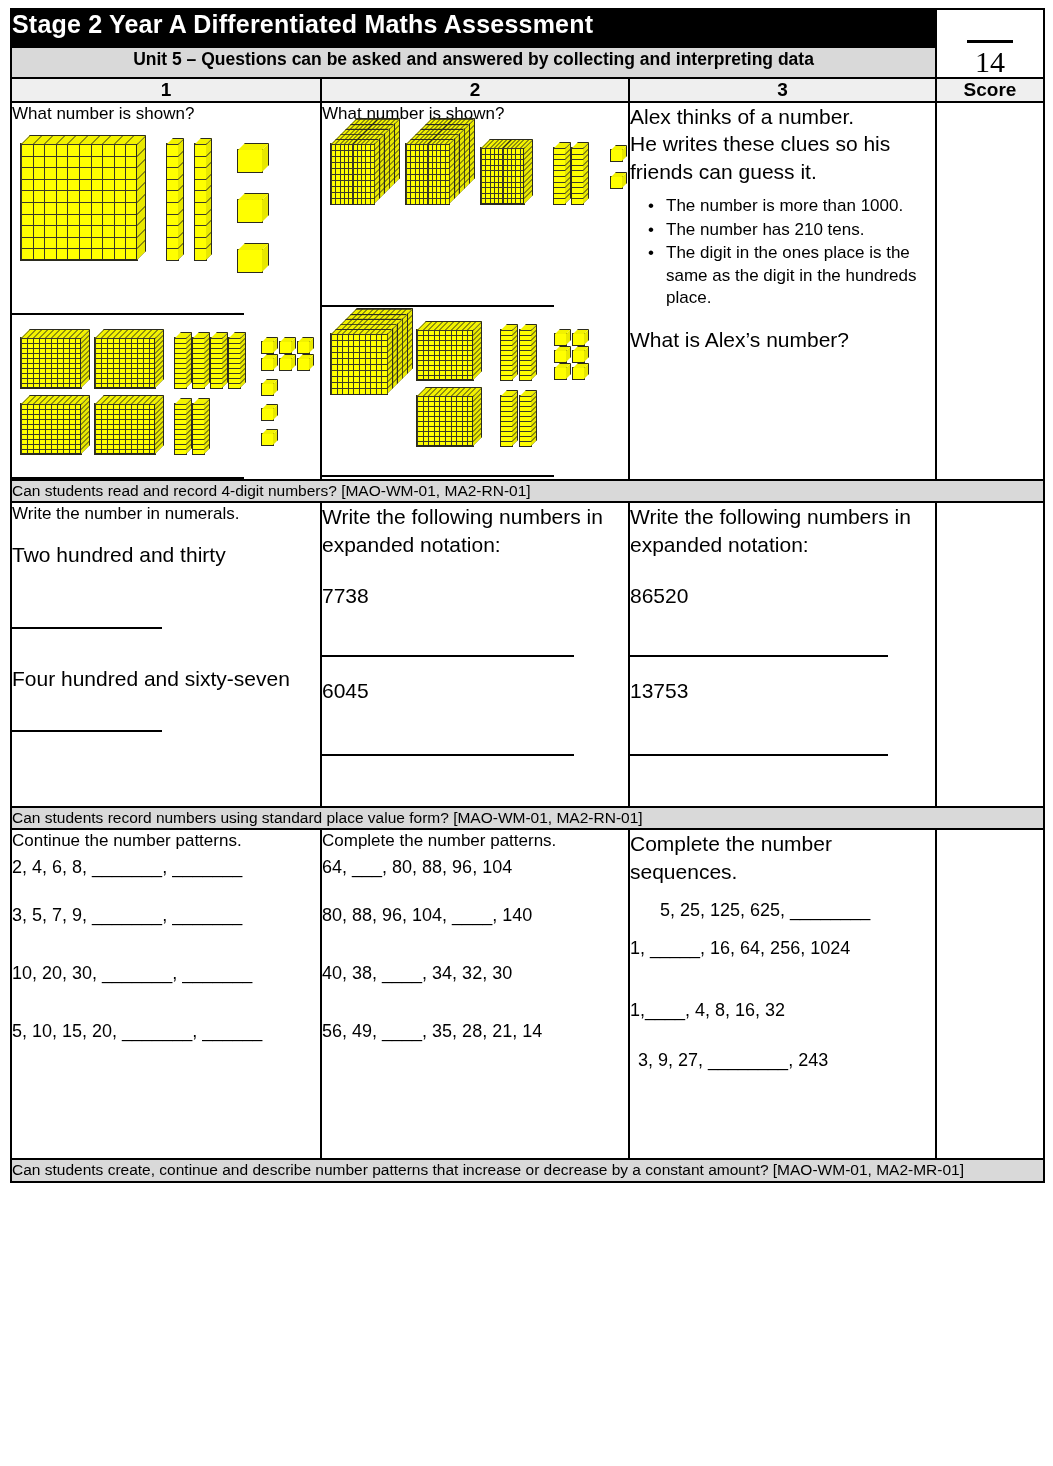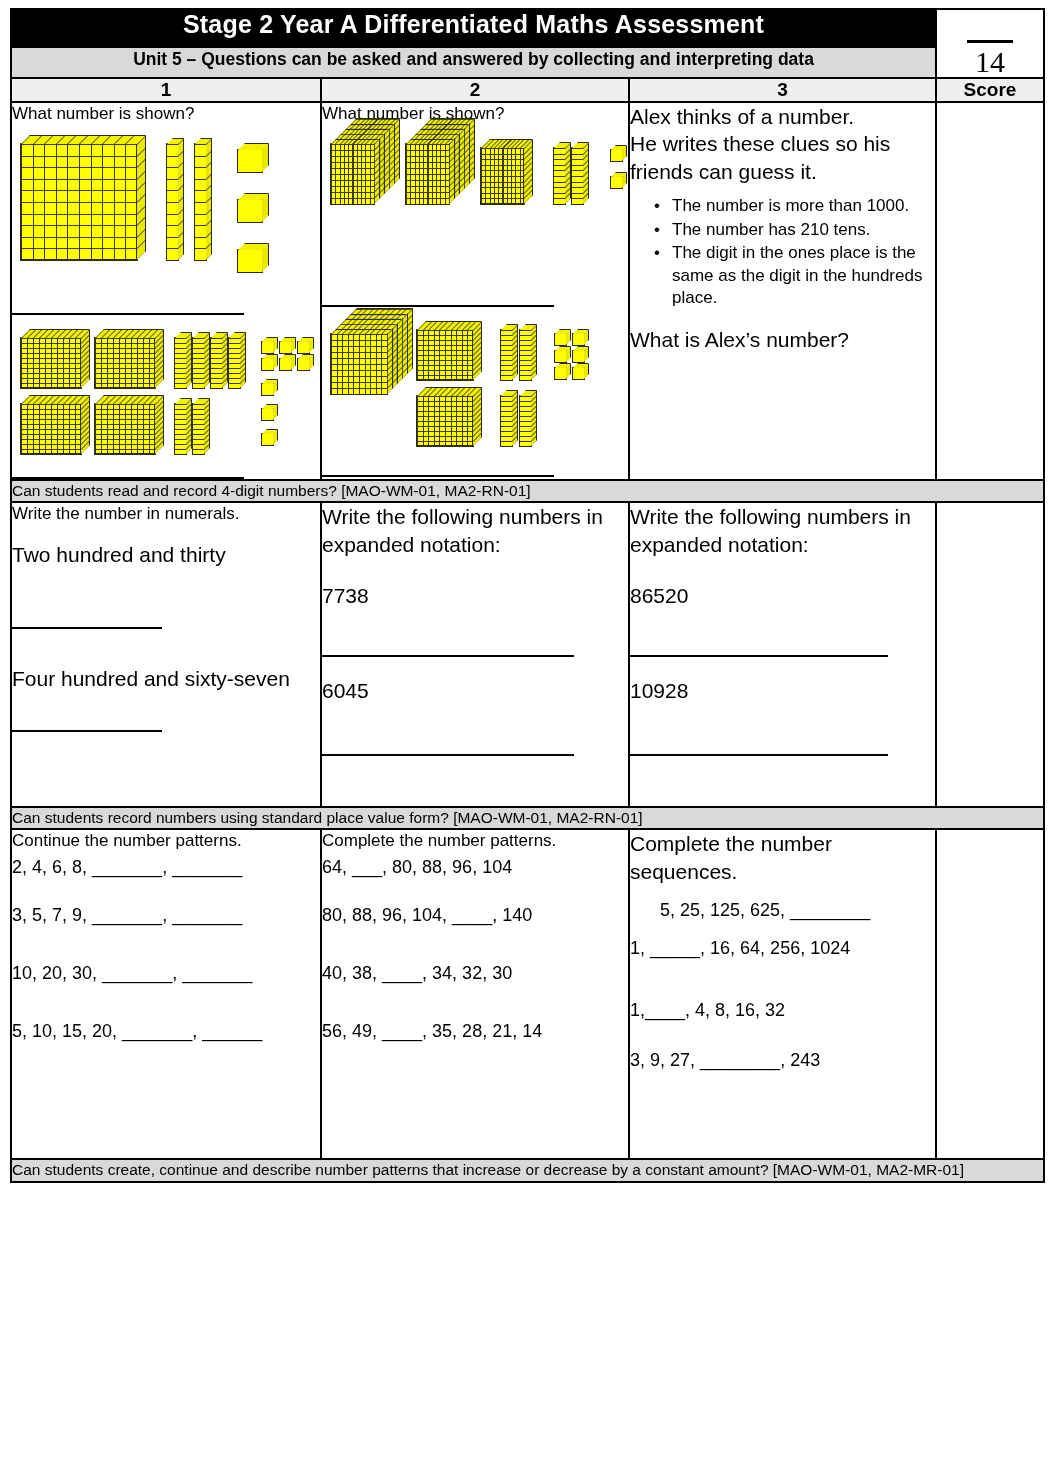--- a/index.html
+++ b/index.html
@@ -26,21 +26,20 @@
   table.assessment td {
     border: 2px solid #000000;
     vertical-align: top;
     padding: 0;
   }
 
   
   .title-cell {
     background: #000000;
     color: #ffffff;
-    text-align: center;
     font-weight: bold;
     font-size: 25px;
     letter-spacing: .2px;
     padding: 8px 4px 9px 4px;
     border: 2px solid #000000;
     margin-top: 8px;
   }
   .unit-cell {
     background: #d9d9d9;
     text-align: center;
@@ -99,21 +98,21 @@
     height: 1px;
     margin: 4px 0 0 0;
   }
   .al-w230 { width: 232px; }
   .al-w150 { width: 150px; }
   .al-w250 { width: 252px; }
   .al-w260 { width: 258px; }
 
   .clue-list {
     margin: 10px 0 0 0;
-    padding: 0 0 0 28px;
+    padding: 0 0 0 22px;
     list-style: none;
   }
   .clue-list li {
     position: relative;
     margin: 0 0 1px 0;
     padding-left: 14px;
     font-size: 17px;
     line-height: 1.33;
   }
   .clue-list li:before {
@@ -597,21 +596,21 @@
       <div class="answer-line al-w250" style="margin-top:46px;"></div>
       <p class="q-text" style="margin-top:20px;">6045</p>
       <div class="answer-line al-w250" style="margin-top:50px;"></div>
     </td>
 
     <td class="q-cell">
       <p class="q-text">Write the following numbers in</p>
       <p class="q-text">expanded notation:</p>
       <p class="q-text" style="margin-top:24px;">86520</p>
       <div class="answer-line al-w260" style="margin-top:46px;"></div>
-      <p class="q-text" style="margin-top:20px;">10928</p>
+      <p class="q-text" style="margin-top:20px;">13753</p>
       <div class="answer-line al-w260" style="margin-top:50px;"></div>
     </td>
 
     <td></td>
   </tr>
 
   <tr>
     <td colspan="4" class="outcome-cell">Can students record numbers using standard place value form? [MAO-WM-01, MA2-RN-01]</td>
   </tr>
 
@@ -653,21 +652,21 @@
       <p class="q-text">sequences.</p>
       <div class="pattern-row" style="height:38px;margin-top:14px;padding-left:30px;">
               <p class="pattern-line">5,  25,  125,  625, ________</p>
             </div>
       <div class="pattern-row" style="height:62px;">
               <p class="pattern-line">1, _____, 16,  64,  256, 1024</p>
             </div>
       <div class="pattern-row" style="height:50px;">
               <p class="pattern-line">1,____,  4,  8,  16,  32</p>
             </div>
-      <div class="pattern-row" style="height:50px;">
+      <div class="pattern-row" style="height:50px;padding-left:8px;">
               <p class="pattern-line">3,  9,  27, ________,  243</p>
             </div>
     </td>
 
     <td></td>
   </tr>
 
   <tr>
     <td colspan="4" class="outcome-cell">Can students create, continue and describe number patterns that increase or decrease by a constant amount? [MAO-WM-01, MA2-MR-01]</td>
   </tr>

